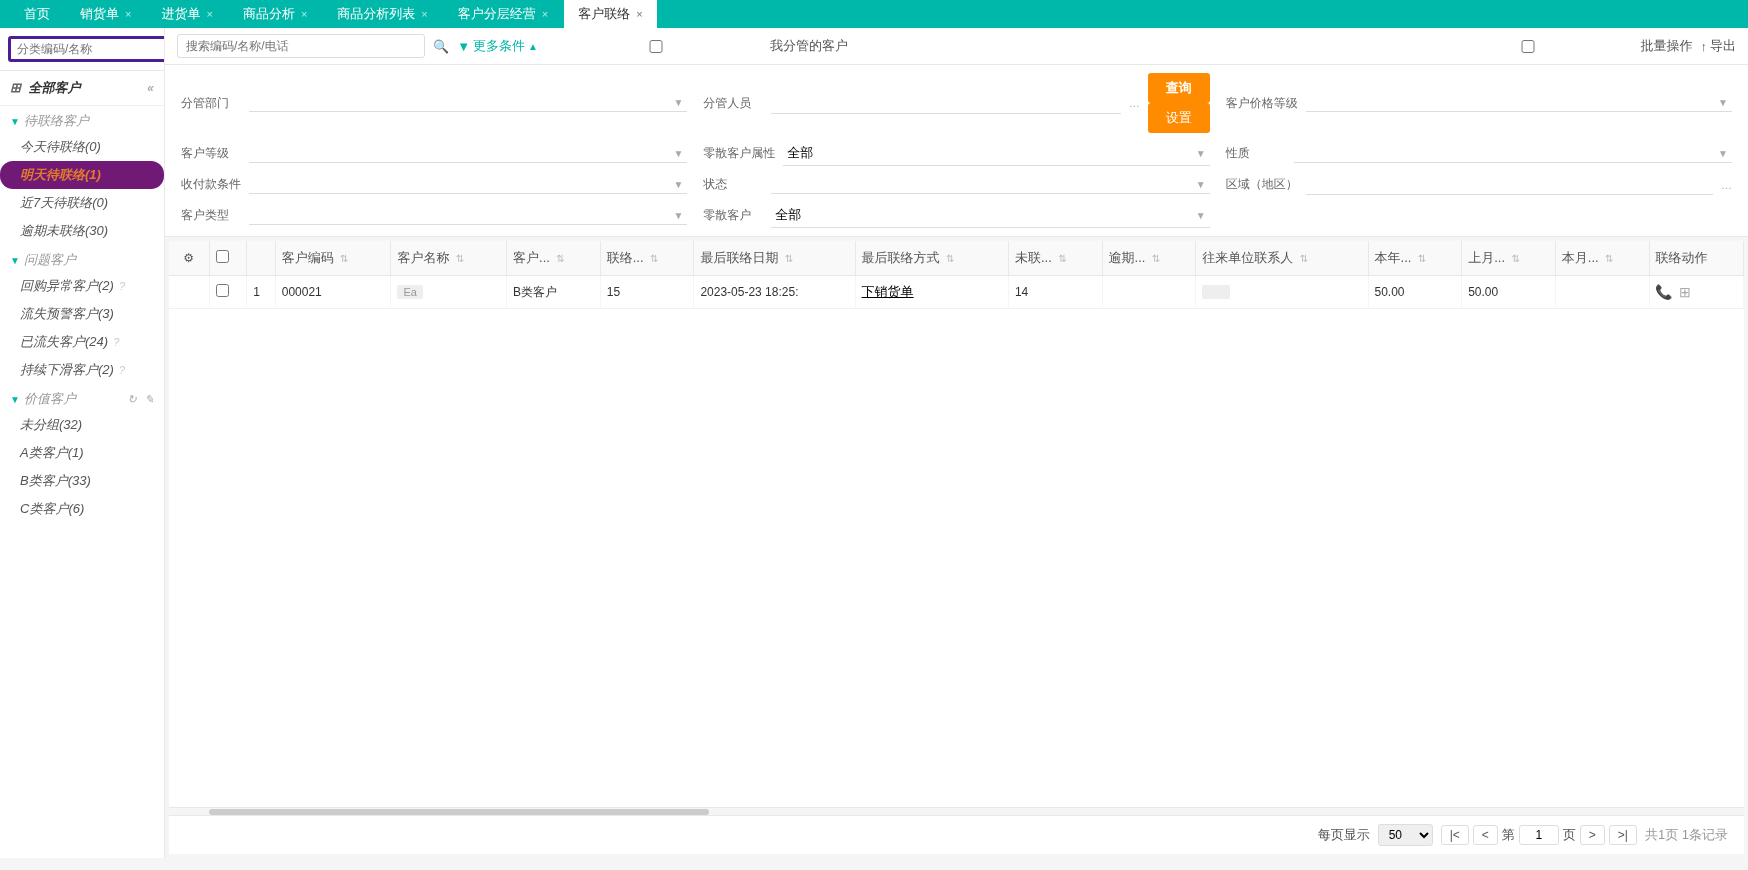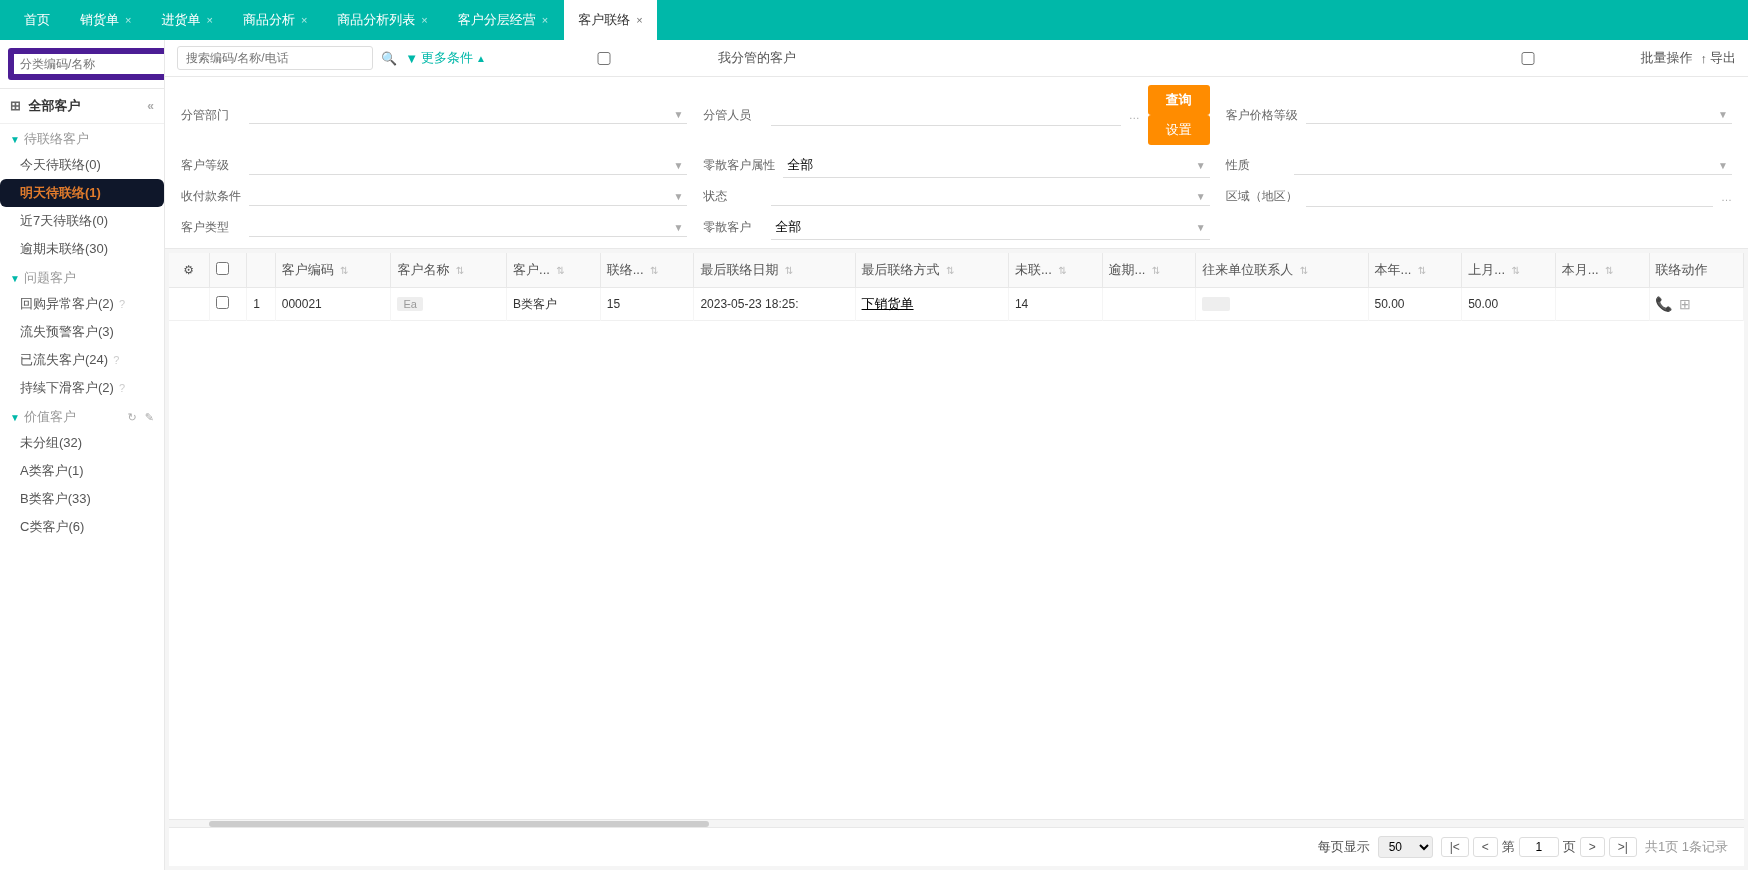--- a/index.html
+++ b/index.html
@@ -1,21 +1,21 @@
 <!DOCTYPE html>
 <html><head>
   <meta charset="utf-8">
   <style>
     * { box-sizing: border-box; margin: 0; padding: 0; font-family: 'Microsoft YaHei', SimHei, Arial, sans-serif; font-size: 13px; }
     body { background: #f5f5f5; overflow: hidden; width: 1748px; height: 870px; }
 
     
     .topnav {
       display: flex; align-items: center;
-      background: #00b8a9; height: 40px; padding: 0 10px; gap: 2px;
+      background: #00b8a9; height: 28px; padding: 0 10px; gap: 2px;
     }
     .topnav-item {
       color: #fff; padding: 0 14px; height: 40px; display: flex; align-items: center;
       cursor: pointer; font-size: 13px; white-space: nowrap;
     }
     .topnav-item.active { background: #fff; color: #333; }
     .topnav-item .close-x { margin-left: 6px; font-size: 11px; opacity: 0.7; }
     .topnav-item:not(.active) .close-x { color: #fff; }
 
     
@@ -23,40 +23,40 @@
 
     
     .sidebar {
       width: 165px; background: #fff; border-right: 1px solid #e8e8e8;
       display: flex; flex-direction: column; overflow-y: auto; flex-shrink: 0;
     }
     .sidebar-search {
       display: flex; align-items: center; padding: 8px; border-bottom: 1px solid #e8e8e8; gap: 4px;
     }
     .sidebar-search input {
-      flex: 1; border: 6px solid #4c1d95; border-radius: 3px; padding: 3px 6px; font-size: 12px; outline: none;
-    }
-
-    .sidebar-section { padding: 0; }
+      flex: 1; border: 3px solid #4c1d95; border-radius: 3px; padding: 3px 6px; font-size: 12px; outline: none;
+    }
+
+    .sidebar-section { padding: 0; font-style: italic; }
     .sidebar-allcustomer {
       display: flex; align-items: center; justify-content: space-between;
       padding: 8px 10px; font-weight: bold; font-size: 13px; color: #333;
       border-bottom: 1px solid #f0f0f0; cursor: pointer;
     }
     .sidebar-allcustomer .icon-grid { color: #666; margin-right: 4px; }
     .sidebar-group-label {
       padding: 6px 10px 3px 10px; color: #999; font-size: 12px;
       display: flex; align-items: center; gap: 4px;
     }
     .sidebar-group-label .tri { color: #00b8a9; font-size: 10px; }
     .sidebar-item {
       padding: 5px 10px 5px 20px; color: #555; cursor: pointer; font-size: 12px;
       display: flex; align-items: center; gap: 2px;
     }
-    .sidebar-item.active { background: #0f172a; color: #e07b2c; font-weight: bold; border-radius: 6px; }
+    .sidebar-item.active { background: #701a75; color: #e07b2c; font-weight: bold; border-radius: 13px; }
     .sidebar-item .help-icon { color: #ccc; margin-left: 3px; font-size: 11px; }
 
     
     .content { flex: 1; display: flex; flex-direction: column; overflow: hidden; background: #f5f5f5; }
 
     
     .filterbar {
       background: #fff; padding: 6px 12px; border-bottom: 1px solid #e8e8e8;
       display: flex; align-items: center; gap: 8px;
     }
@@ -247,21 +247,21 @@
       </div>
       <div class="sidebar-item">
         <span>C类客户(6)</span>
       </div>
     </div>
   </aside>
 
   <div class="content">
 
     <div class="filterbar">
-      <input type="text" style="width: 196px;" placeholder="搜索编码/名称/电话">
+      <input type="text" style="width: 248px;" placeholder="搜索编码/名称/电话">
       <span class="search-icon" style="color:#00b8a9;">🔍</span>
       <span class="morecond">
         <span style="color:#00b8a9;">▼</span>
         <span>更多条件</span>
         <span class="tri">▲</span>
       </span>
       <label class="checkbox-label">
         <input type="checkbox" style="">
         <span>我分管的客户</span>
       </label>

